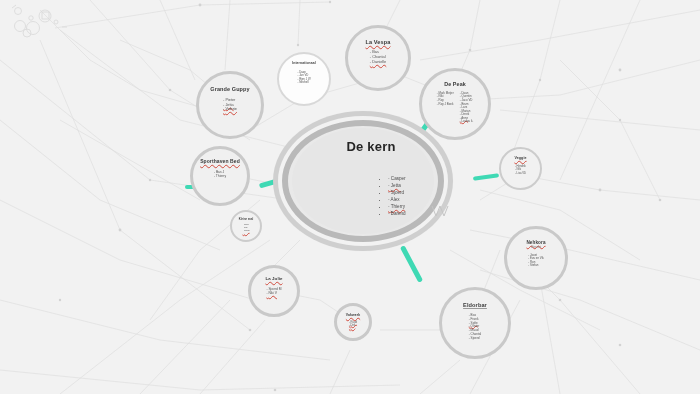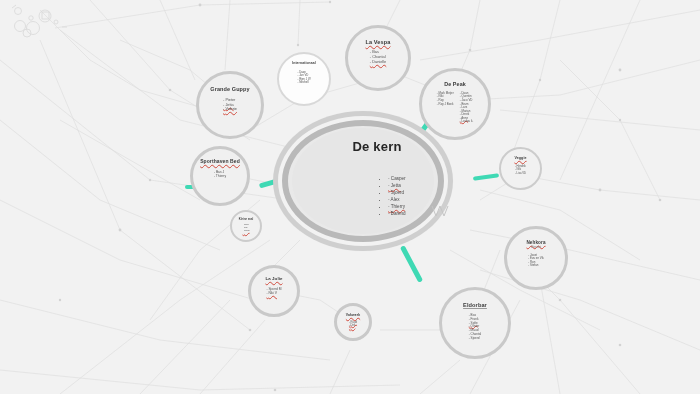--- a/index.html
+++ b/index.html
@@ -43,21 +43,21 @@
     background:#e9e9e9;
     border:6px solid #b9b9b9;
     box-sizing:border-box;
     box-shadow:0 0 0 4px #f2f2f2, 0 0 0 9px #cfcfcf, 0 0 14px rgba(0,0,0,.06);
     display:flex;flex-direction:column;align-items:center;
   }
   #core-inner{
     position:absolute;left:292px;top:128px;width:142px;height:106px;
     border-radius:50%;background:#e6e6e6;
   }
-  #core-title{position:absolute;left:296px;top:139px;width:162px;
+  #core-title{position:absolute;left:290px;top:139px;width:162px;
     text-align:center;font-size:13px;font-weight:bold;color:#262626;
     letter-spacing:.2px;}
   #core-list{position:absolute;left:348px;top:170px;font-size:4.6px;
     line-height:1.55;}
   #core-list li{white-space:nowrap;color:#4e4e4e;}
   #core-list li::before{content:"- ";color:#8a8a8a;}
 
   
   .teal{position:absolute;background:#3fd9b4;border-radius:3px;}
 </style>

